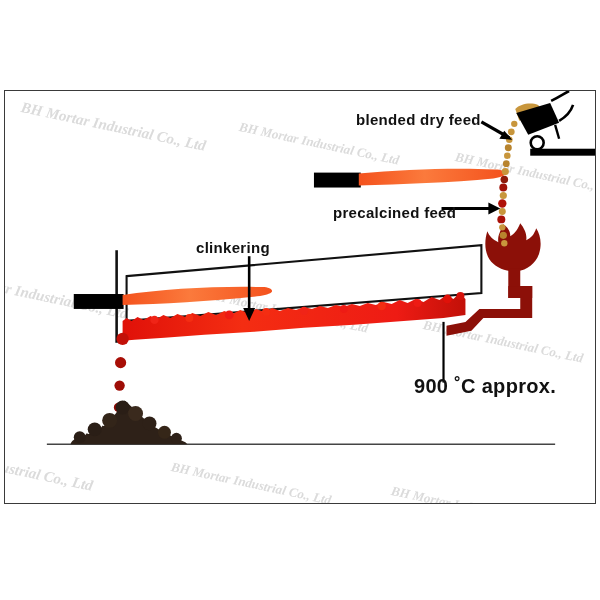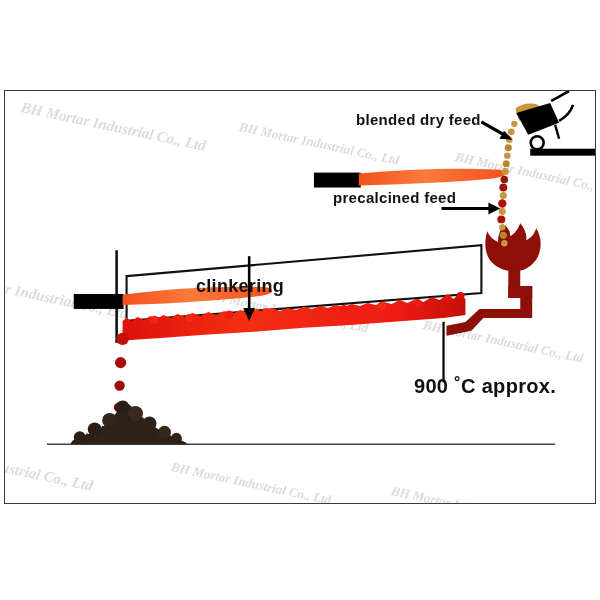--- a/index.html
+++ b/index.html
@@ -248,20 +248,20 @@
       </g>
 
       <g>
         <line x1="440" y1="232" x2="440" y2="293" stroke="#000000" stroke-width="2.2"></line>
       </g>
 
     </svg>
 
     <div class="lbl" style="left:351px; top:21px; font-size:15px;">blended dry feed</div>
 
-    <div class="lbl" style="left:328px; top:99px; font-size:15px;">precalcined feed</div>
-
-    <div class="lbl" style="left:191px; top:149px; font-size:18px;margin-top:37px;">clinkering</div>
+    <div class="lbl" style="left:328px; top:114px; font-size:15px;">precalcined feed</div>
+
+    <div class="lbl" style="left:191px; top:149px; font-size:15px;">clinkering</div>
 
     <div class="lbl" style="left:409px; top:285px; font-size:20px;">900 ˚C approx.</div>
 
   </div>
 </div>
 
 </body></html>

